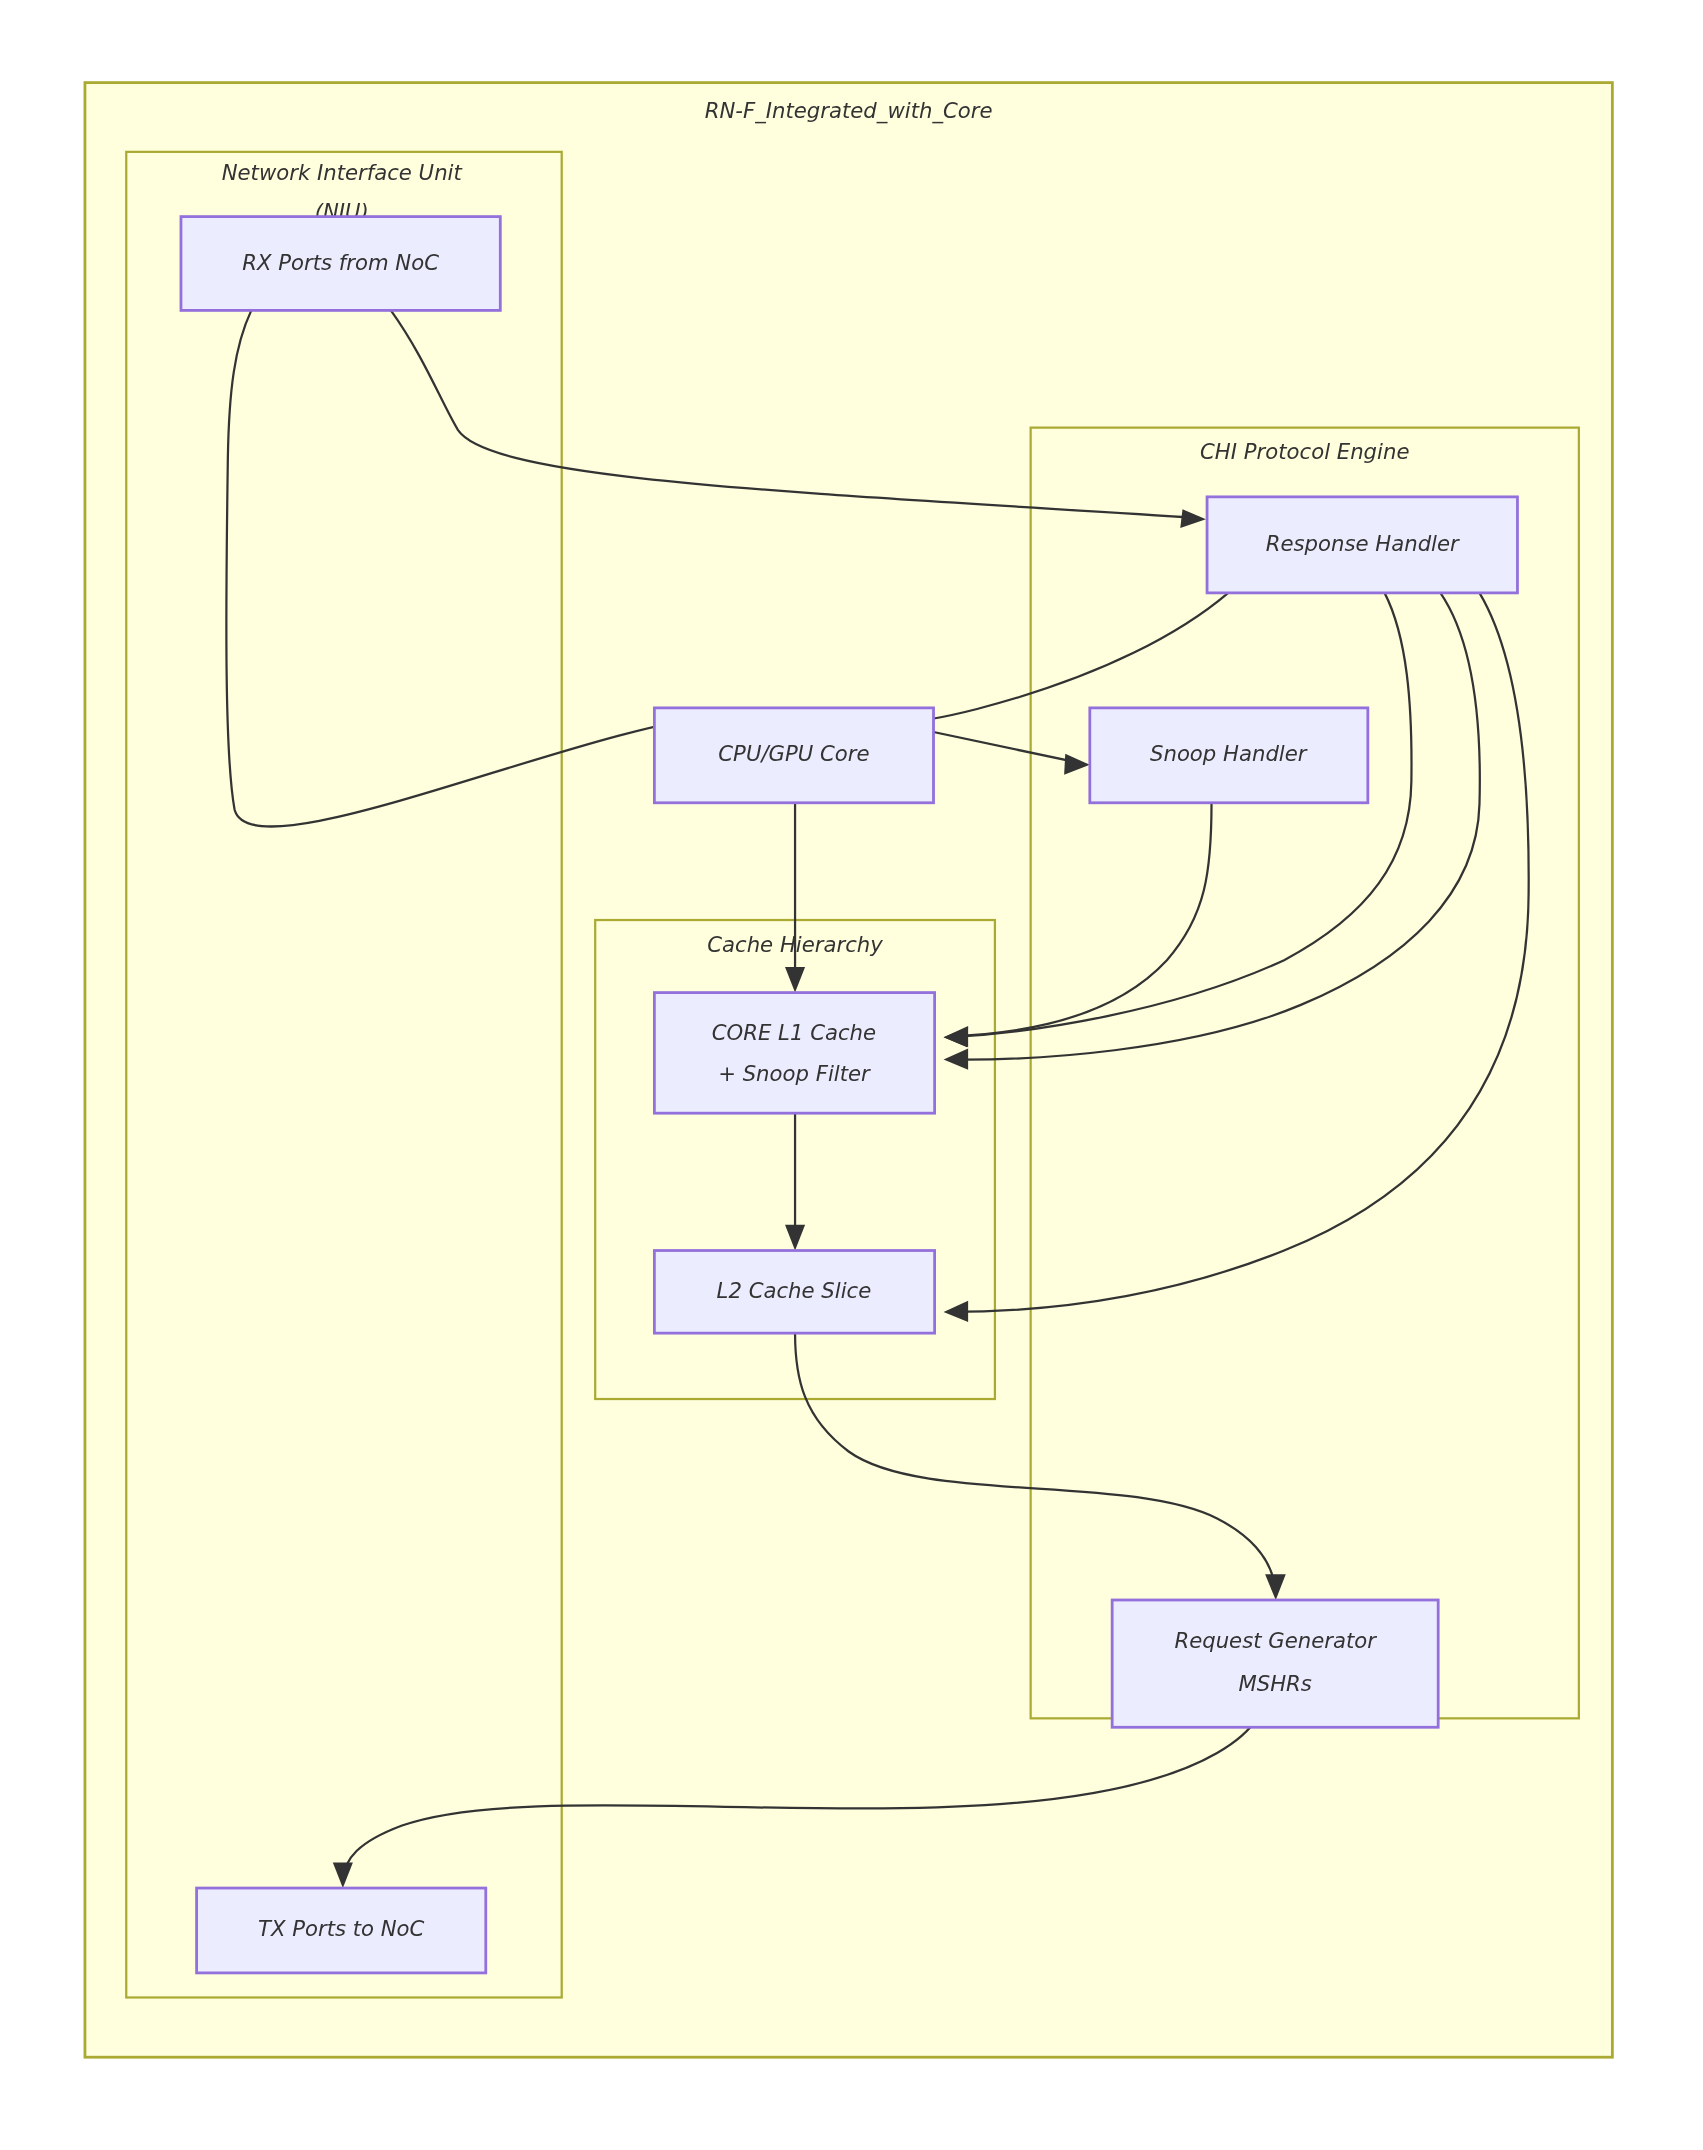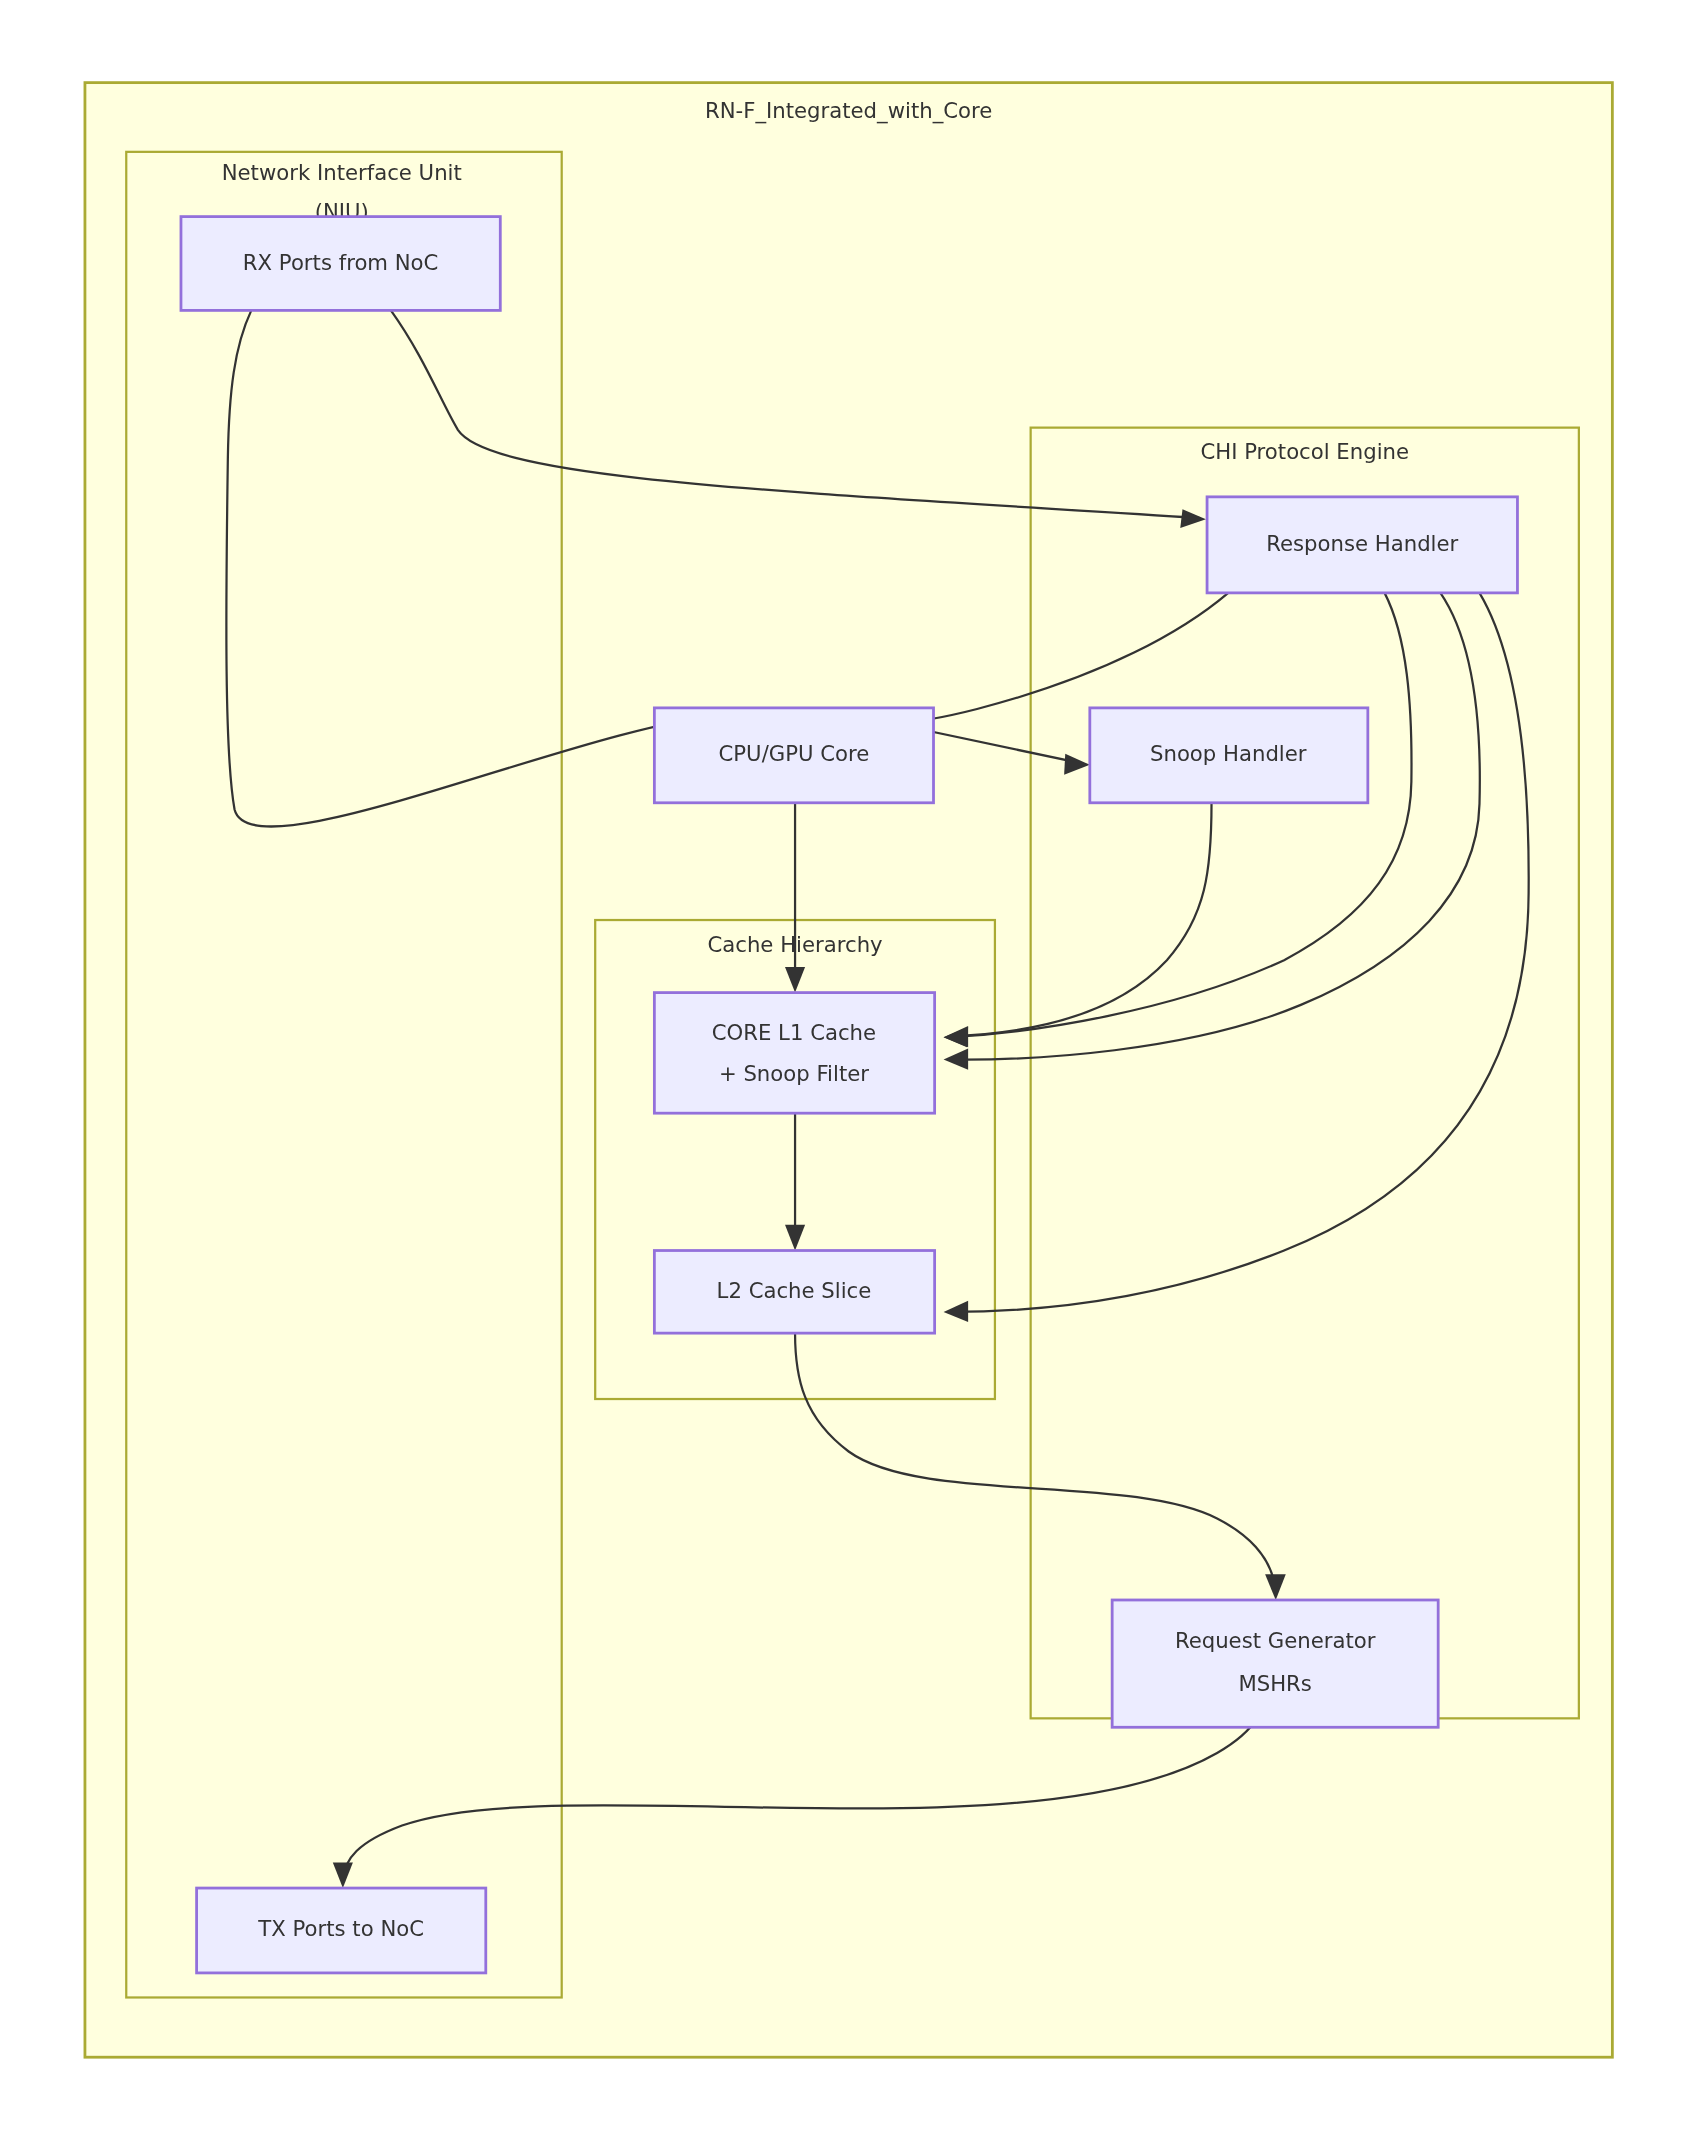--- a/index.html
+++ b/index.html
@@ -9,20 +9,21 @@
   }
   body {
     font-family: "DejaVu Sans", sans-serif;
   }
   #canvas {
     position: relative;
     width: 1704px;
     height: 2151px;
     background: #ffffff;
     overflow: hidden;
+    font-style: italic;
   }
   svg#diagram {
     position: absolute;
     left: 0;
     top: 0;
     width: 1704px;
     height: 2151px;
   }
   .cluster-rect {
     fill: #ffffde;

